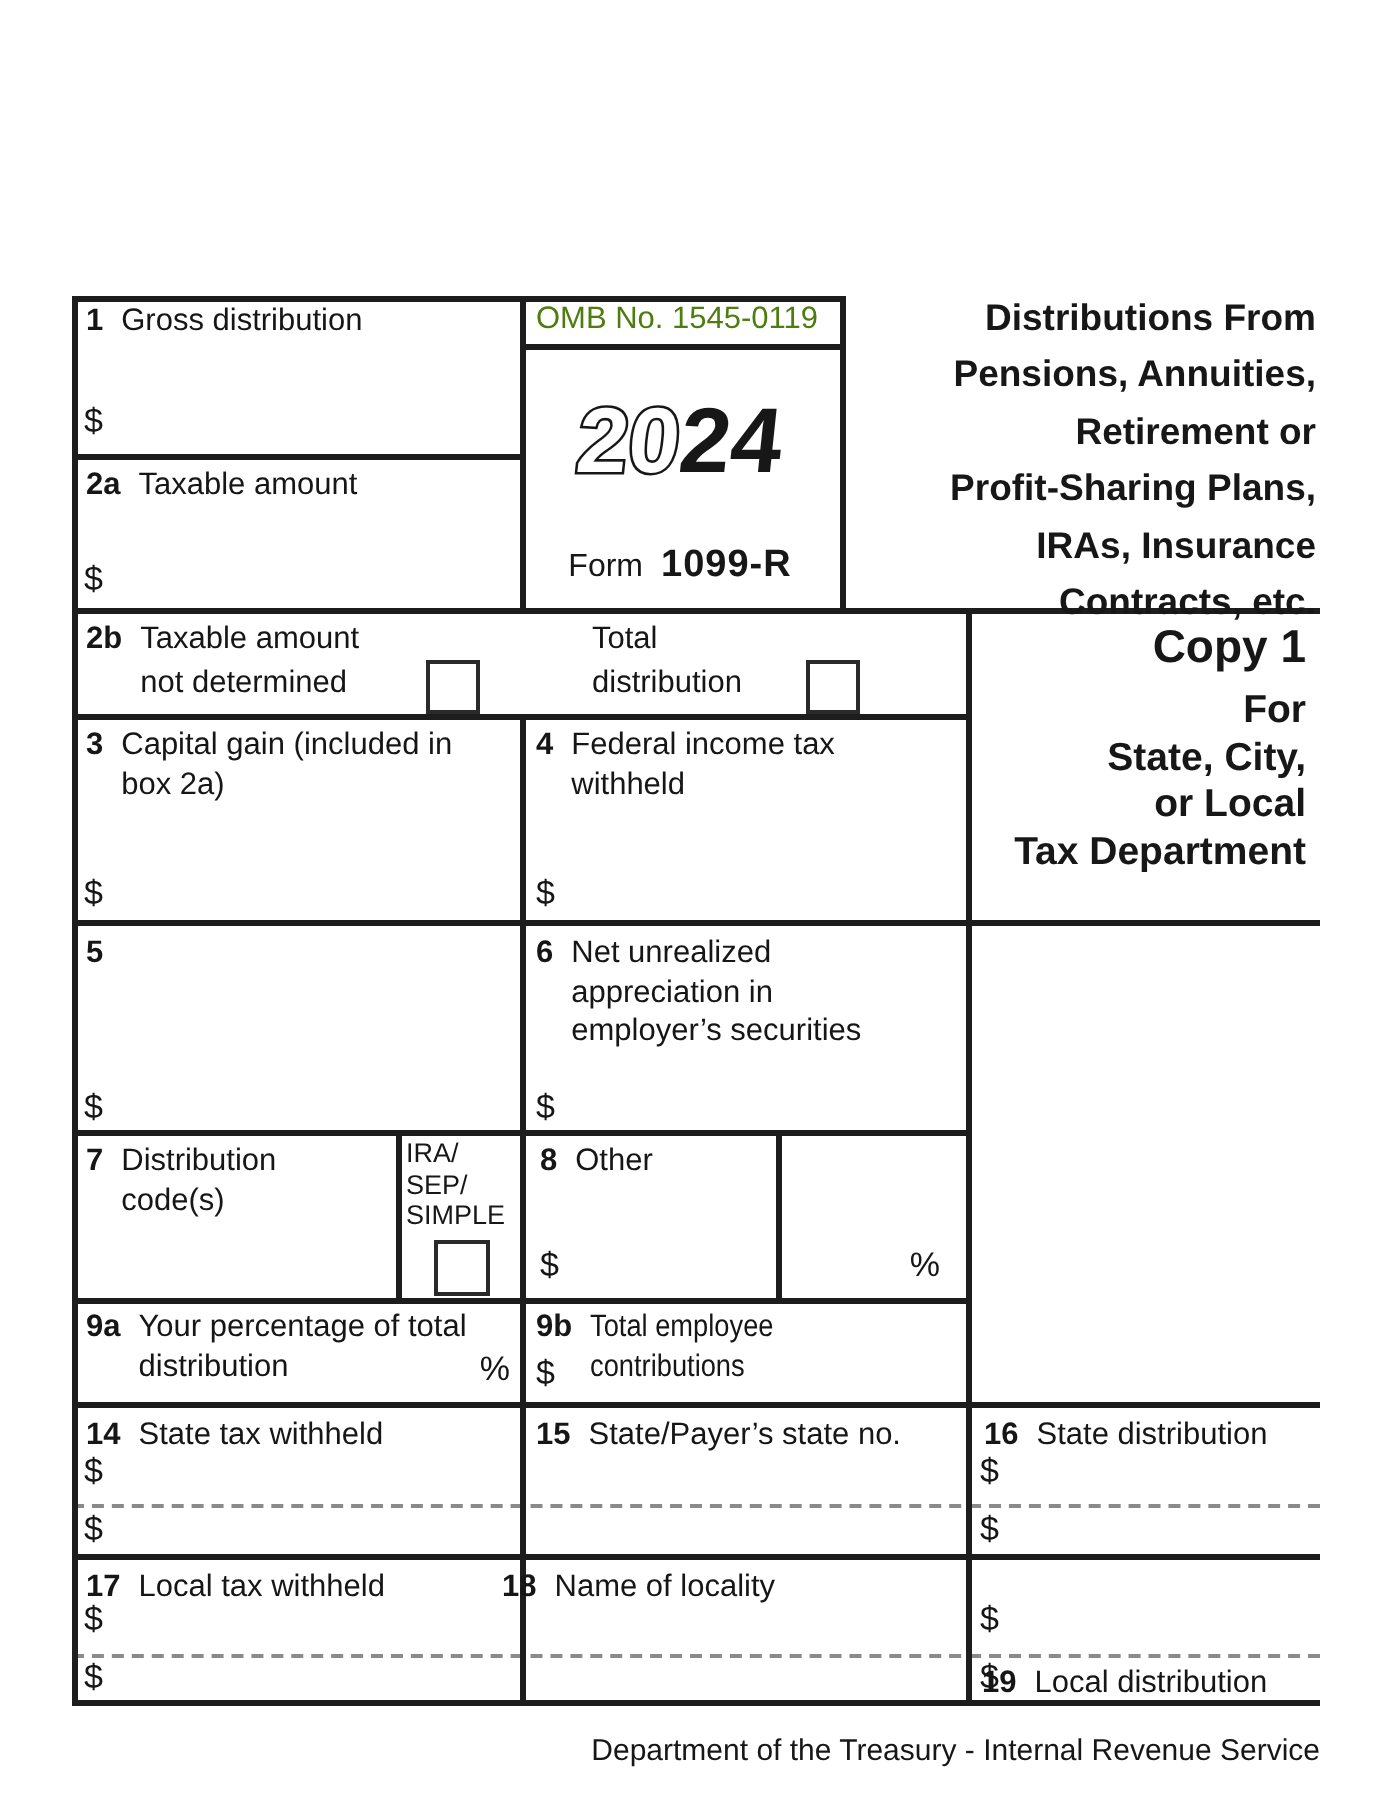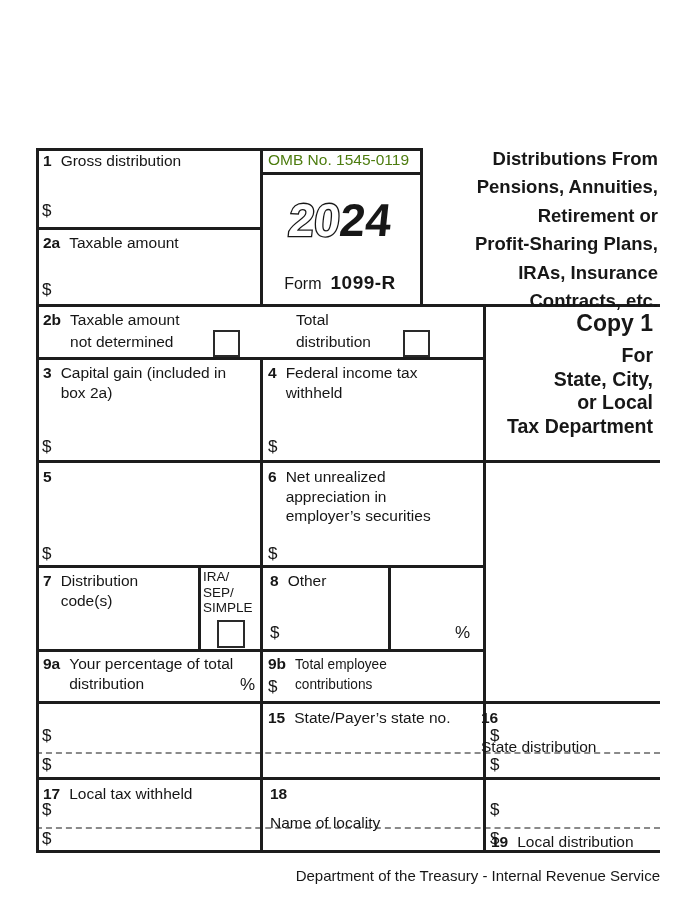--- a/index.html
+++ b/index.html
@@ -159,40 +159,44 @@
     <span class="t">Your percentage of total
 distribution</span>
   </div>
   <div class="pct" style="left:190px;top:676px;width:65px;">%</div>
   <div class="lab" style="left:268px;top:654px;width:215px;">
     <span class="n">9b</span>
     <span class="t cond">Total employee contributions</span>
   </div>
   <div class="dol" style="left:268px;top:678px;">$</div>
 
+  <div class="lab" style="left:43px;top:708px;width:210px;">
+    <span class="n">14</span>
+    <span class="t">State tax withheld</span>
+  </div>
   <div class="dol" style="left:42px;top:727px;">$</div>
   <div class="dol" style="left:42px;top:756px;">$</div>
   <div class="lab" style="left:268px;top:708px;width:210px;">
     <span class="n">15</span>
     <span class="t">State/Payer’s state no.</span>
   </div>
-  <div class="lab" style="left:481px;top:708px;width:170px;flex-direction:column;">
+  <div class="lab" style="left:492px;top:708px;width:170px;">
     <span class="n">16</span>
     <span class="t">State distribution</span>
   </div>
   <div class="dol" style="left:490px;top:727px;">$</div>
   <div class="dol" style="left:490px;top:756px;">$</div>
 
   <div class="lab" style="left:43px;top:784px;width:210px;">
     <span class="n">17</span>
     <span class="t">Local tax withheld</span>
   </div>
   <div class="dol" style="left:42px;top:801px;">$</div>
   <div class="dol" style="left:42px;top:830px;">$</div>
-  <div class="lab" style="left:270px;top:784px;width:210px;flex-direction:column;">
+  <div class="lab" style="left:251px;top:784px;width:210px;">
     <span class="n">18</span>
     <span class="t">Name of locality</span>
   </div>
   <div class="lab" style="left:491px;top:784px;width:170px;margin-top:48px;">
     <span class="n">19</span>
     <span class="t">Local distribution</span>
   </div>
   <div class="dol" style="left:490px;top:801px;">$</div>
   <div class="dol" style="left:490px;top:830px;">$</div>
 

